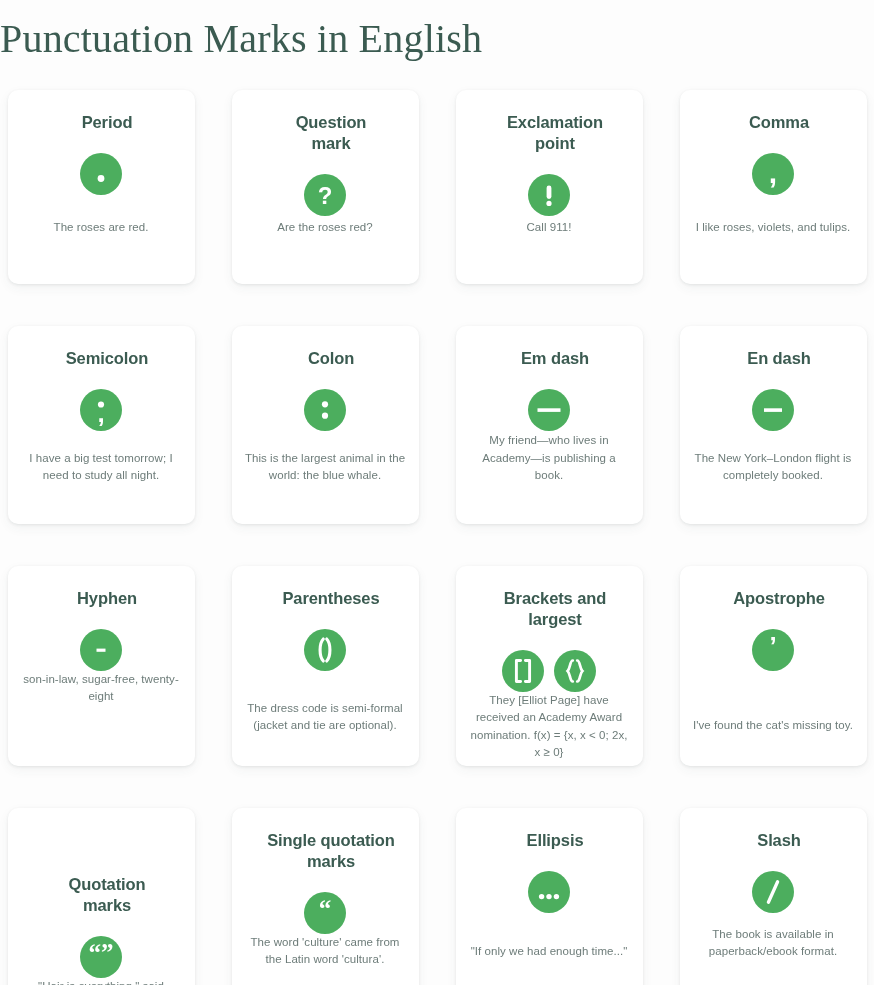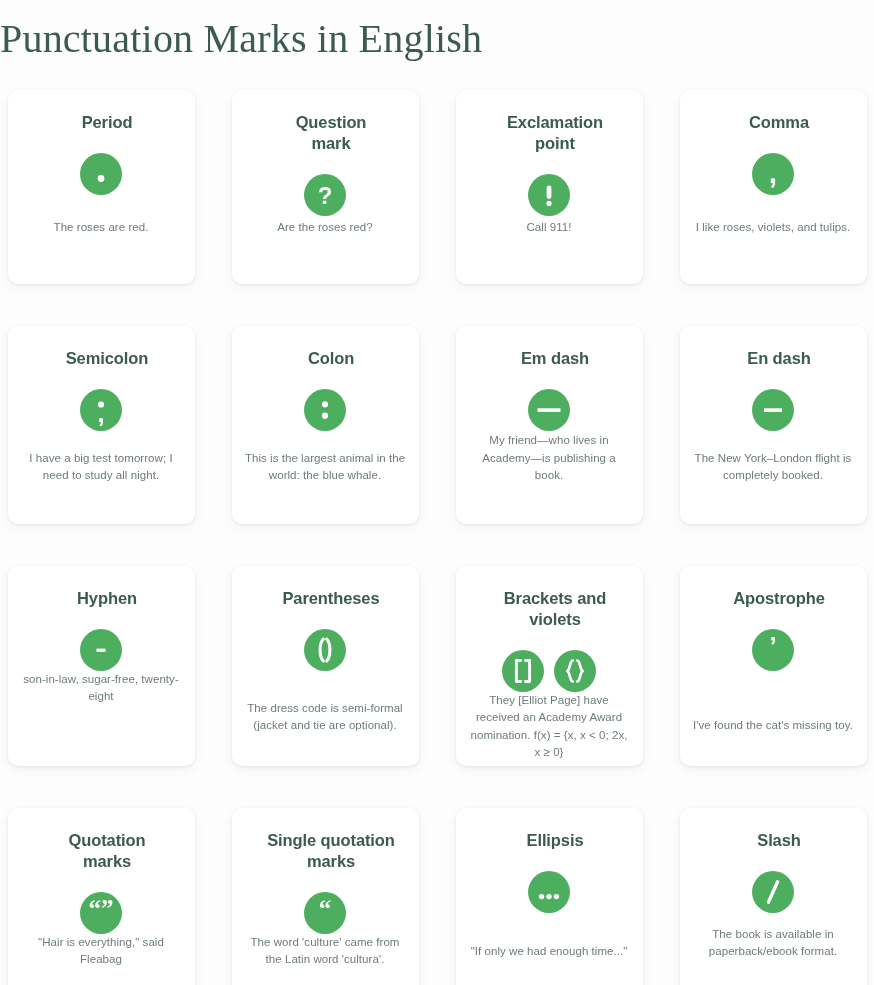--- a/index.html
+++ b/index.html
@@ -245,21 +245,21 @@
             <svg width="42" height="42" viewBox="0 0 42 42">
               <path d="M19.3 10 C15 14.5 15 27.5 19.3 32" stroke="#ffffff" stroke-width="3.1" fill="none" stroke-linecap="round"></path>
               <path d="M22.7 10 C27 14.5 27 27.5 22.7 32" stroke="#ffffff" stroke-width="3.1" fill="none" stroke-linecap="round"></path>
             </svg>
           </span>
         </div>
         <div class="card-example" style="color: rgb(109, 124, 121);">The dress code is semi-formal (jacket and tie are optional).</div>
       </div>
 
       <div class="card">
-        <div class="card-title" style="color: rgb(59, 91, 81);"><span>Brackets and</span><br><span>violets</span></div>
+        <div class="card-title" style="color: rgb(59, 91, 81);"><span>Brackets and</span><br><span>largest</span></div>
         <div class="icon-row">
           <span class="icon-circle" style="background: rgb(76, 174, 94);">
             <svg width="42" height="42" viewBox="0 0 42 42">
               <path d="M18.6 10.5 H14.4 V31.5 H18.6" stroke="#ffffff" stroke-width="2.9" fill="none" stroke-linejoin="round" stroke-linecap="round"></path>
               <path d="M23.4 10.5 H27.6 V31.5 H23.4" stroke="#ffffff" stroke-width="2.9" fill="none" stroke-linejoin="round" stroke-linecap="round"></path>
             </svg>
           </span>
           <span class="icon-circle" style="background: rgb(76, 174, 94);">
             <svg width="42" height="42" viewBox="0 0 42 42">
               <path d="M18.8 10.5 C15.8 10.5 16.4 18.4 13.6 21 C16.4 23.6 15.8 31.5 18.8 31.5" stroke="#ffffff" stroke-width="2.7" fill="none" stroke-linecap="round"></path>
@@ -279,21 +279,21 @@
               </svg>
           </span>
         </div>
         <div class="card-example" style="color: rgb(109, 124, 121);">I've found the cat's missing toy.</div>
       </div>
     </div>
 
     <div class="row-4" style="display:contents">
 
       <div class="card">
-        <div class="card-title" style="color: rgb(59, 91, 81);"><span>Quotation</span><br><span>marks</span></div>
+        <div class="card-title" style="color: rgb(59, 91, 81); margin-top: 44px;"><span>Quotation</span><br><span>marks</span></div>
         <div class="icon-row">
           <span class="icon-circle" style="background: rgb(76, 174, 94);">
             <svg width="42" height="42" viewBox="0 0 42 42">
                 <text x="21" y="24.5" text-anchor="middle" font-family="Liberation Serif, serif" font-size="25" font-weight="bold" fill="#ffffff">“”</text>
               </svg>
           </span>
         </div>
         <div class="card-example" style="color: rgb(109, 124, 121);">"Hair is everything," said Fleabag</div>
       </div>
 

